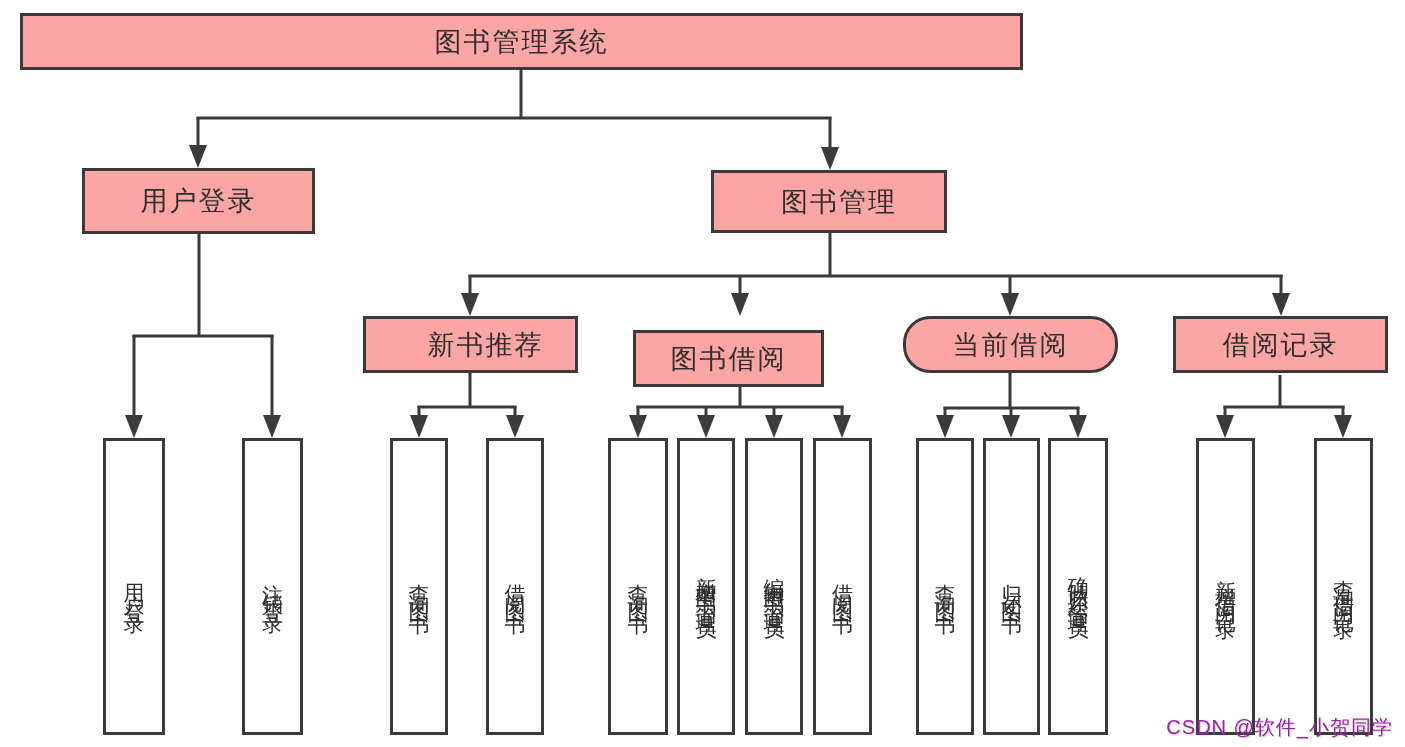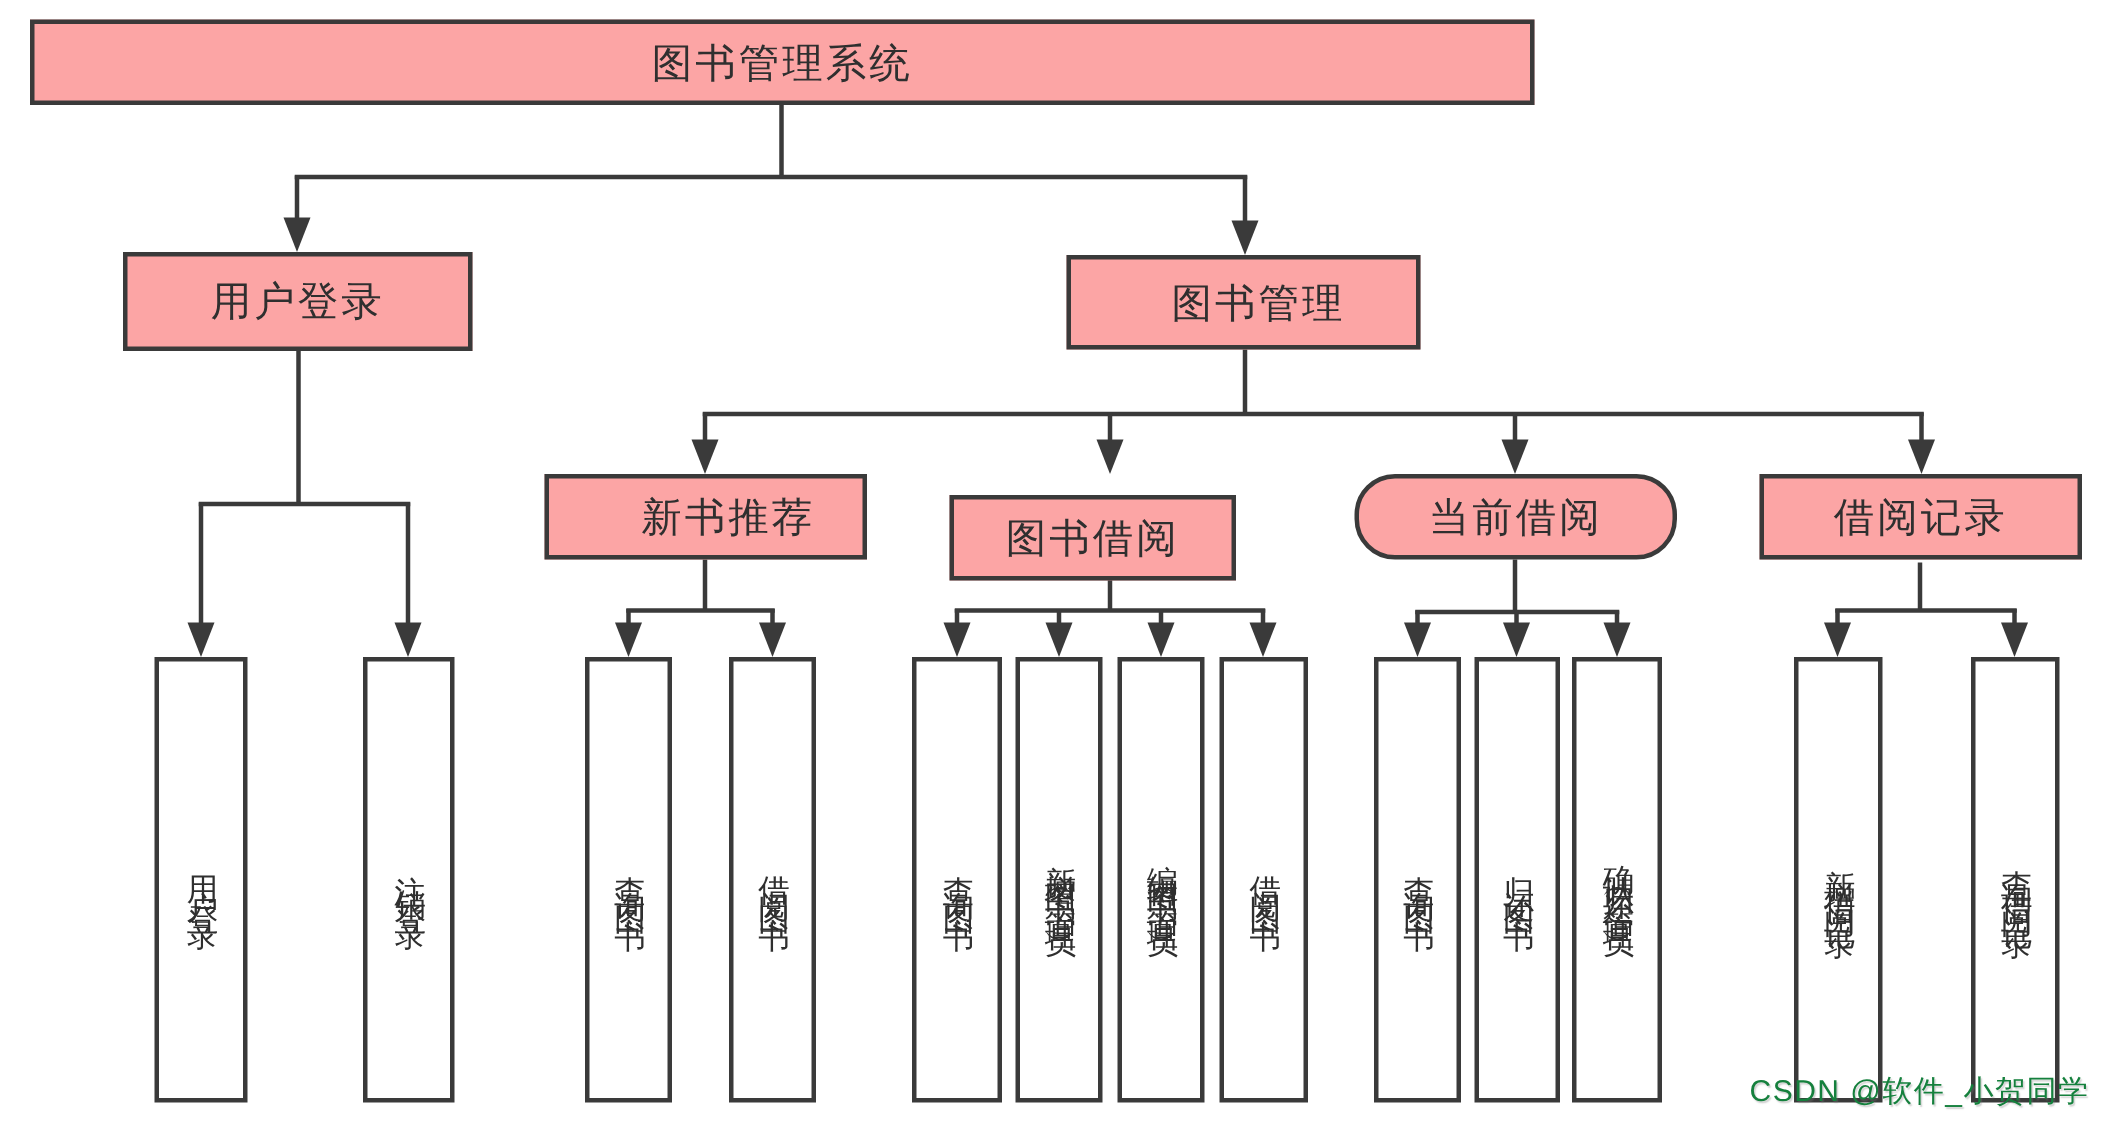--- a/index.html
+++ b/index.html
@@ -44,21 +44,21 @@
     writing-mode: vertical-rl;
     letter-spacing: 10px;
     white-space: nowrap;
   }
   .watermark {
     position: absolute;
     right: 12px;
     top 714px;
     top: 714px;
     font-size: 20px;
-    color: #15803d;
+    color: #a21caf;
     letter-spacing: 1px;
     text-shadow: 1px 1px 1px rgba(120,120,120,0.35);
     pointer-events: none;
   }
 </style>
 </head>
 <body>
 
 <div class="stage">
 

